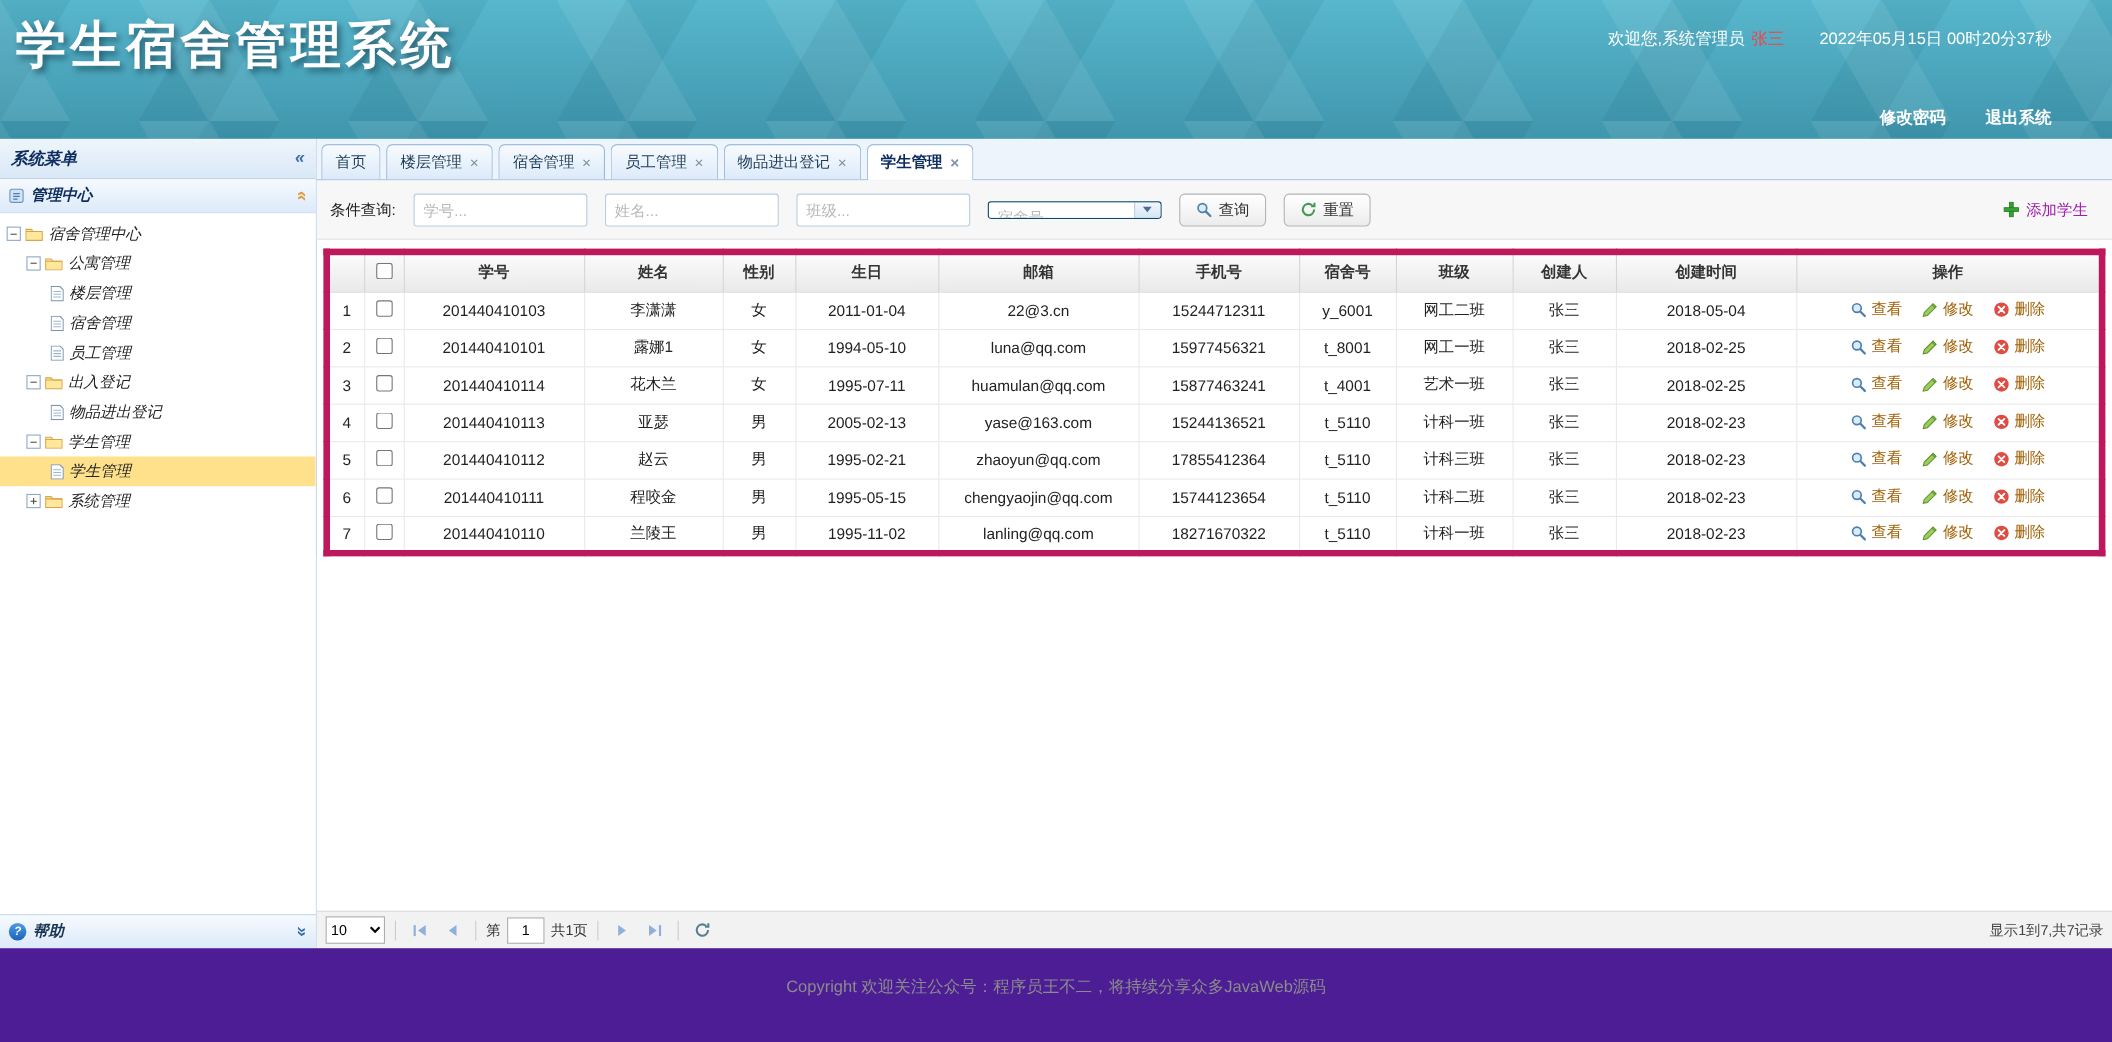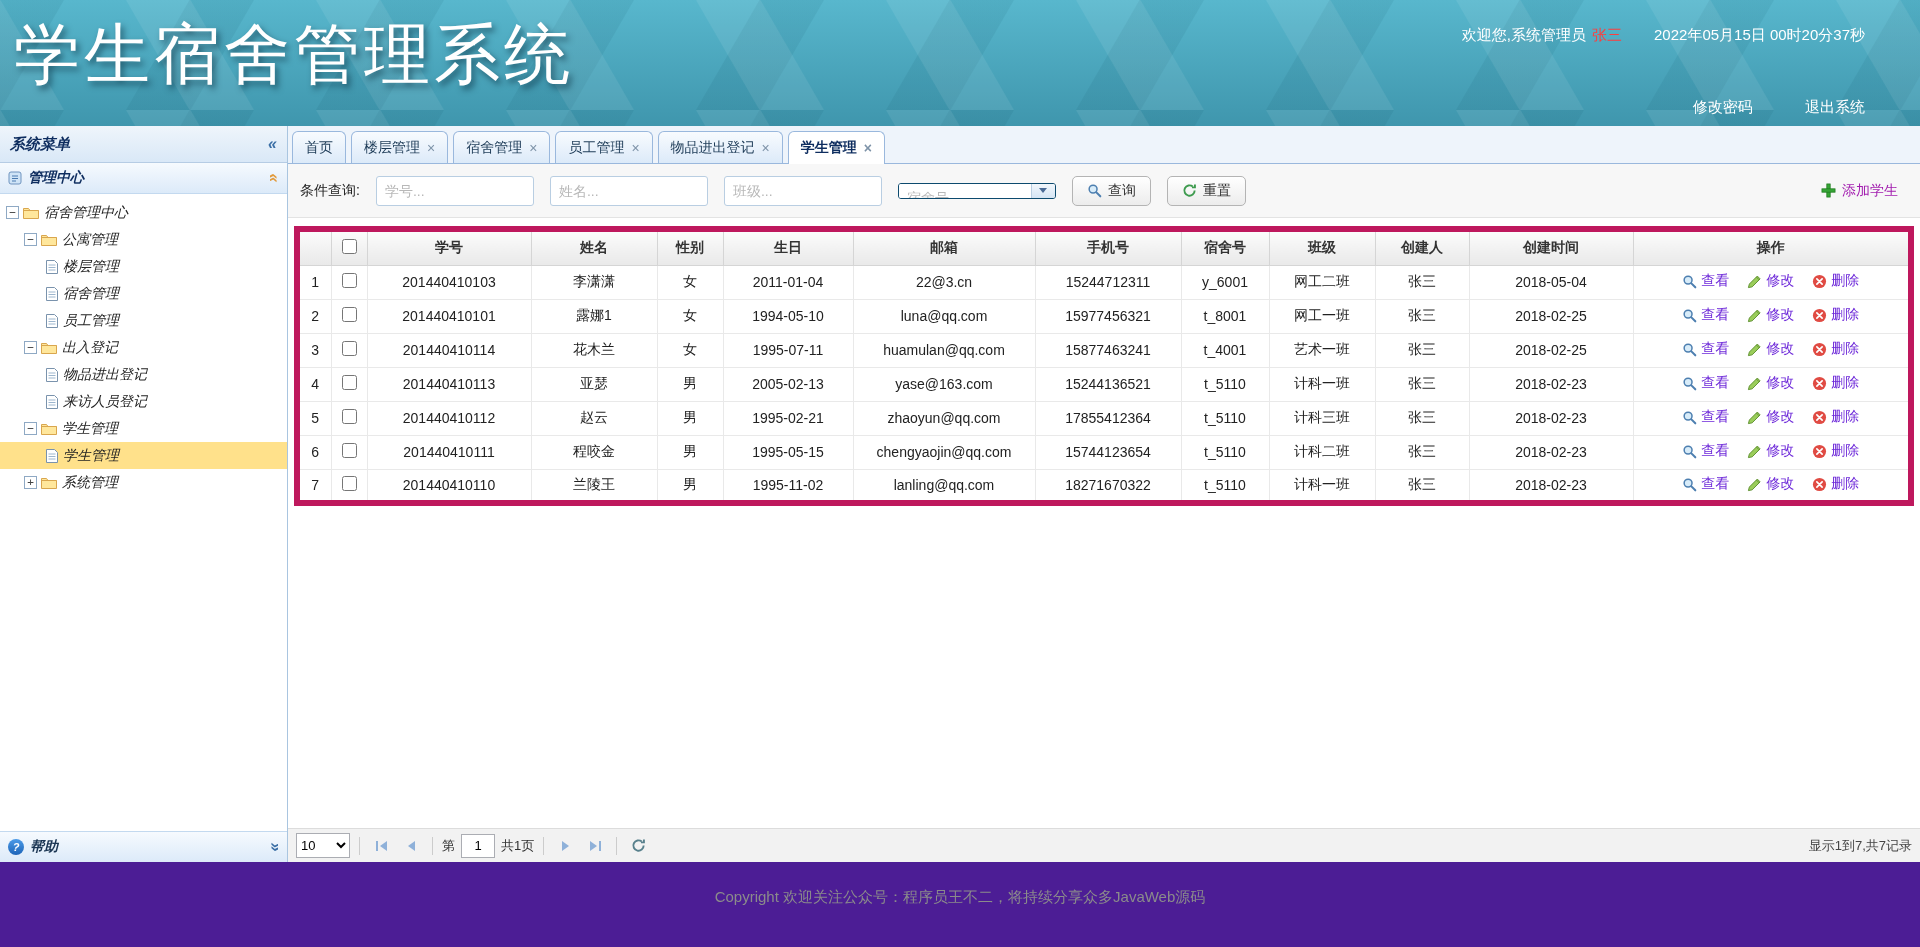--- a/index.html
+++ b/index.html
@@ -9,27 +9,27 @@
 
   
   .header { flex:0 0 126px; position:relative; color:#fff;
     background-color:#4aa6be;
     background-image:
       linear-gradient(60deg, rgba(255,255,255,.08) 25%, transparent 25.5%, transparent 74.5%, rgba(255,255,255,.08) 75%),
       linear-gradient(-60deg, rgba(0,60,80,.08) 25%, transparent 25.5%, transparent 74.5%, rgba(0,60,80,.08) 75%),
       linear-gradient(180deg, #58b7cd, #3f96ad);
     background-size:190px 110px, 190px 110px, 100% 100%;
   }
-  .app-title { position:absolute; left:14px; top:10px; font-size:66px; font-weight:normal;
+  .app-title { position:absolute; left:14px; top:10px; font-size:46px; font-weight:bold;
     letter-spacing:4px; text-shadow:3px 4px 6px rgba(0,30,45,.55); }
   .hdr-top { position:absolute; top:26px; right:55px; font-size:15px; display:flex; align-items:center; }
   .hdr-user { color:#ff3d3d; margin-left:6px; }
   .hdr-date { margin-left:32px; }
   .hdr-links { position:absolute; bottom:9px; right:55px; font-size:15px; }
-  .hdr-links a { color:#fff; text-decoration:none; margin-left:48px; cursor:pointer; }
+  .hdr-links a { color:#fff; text-decoration:none; margin-left:32px; cursor:pointer;font-weight:bold; }
 
   
   .content { flex:1; display:flex; min-height:0; }
 
   
   .sidebar { flex:0 0 288px; display:flex; flex-direction:column; border-right:1px solid #A9C5E0; background:#fff;font-style:italic; }
   .sidebar-top { flex:0 0 37px; background:linear-gradient(#EFF5FB,#D9E8F7); border-bottom:1px solid #B6CCE4;
     display:flex; align-items:center; padding:0 10px; color:#0E2D5F; font-weight:bold; font-size:15px; }
   .acc-header { flex:0 0 31px; display:flex; align-items:center; gap:6px; padding:0 8px;
     background:linear-gradient(#F6FAFE,#DCEAF9); border-bottom:1px solid #C3D9EF;
@@ -84,21 +84,21 @@
     font-size:14px; color:#a21caf; cursor:pointer; }
 
   
   .grid-wrap { margin:8px 6px 0 6px; }
   .grid-wrap table { width:100%; border-collapse:collapse; table-layout:fixed; border:6px solid #be185d; }
   .grid-wrap th { height:36px; background:linear-gradient(#FBFBFB,#E9E9E9); border:1px solid #D5D5D5;
     font-size:14px; font-weight:bold; color:#333; text-align:center; }
   .grid-wrap td { height:34px; border:1px solid #E9E9E9; font-size:14px; color:#222; text-align:center;
     background:#fff; overflow:hidden; white-space:nowrap; }
   .grid-wrap input[type=checkbox] { width:15px; height:15px; cursor:pointer; }
-  .act { display:inline-flex; align-items:center; gap:4px; margin:0 9px; cursor:pointer; color:#6d28d9; }
+  .act { display:inline-flex; align-items:center; gap:4px; margin:0 9px; cursor:pointer; color:#a16207; }
 
   .spacer { flex:1; background:#fff; }
 
   
   .pager { flex:0 0 34px; display:flex; align-items:center; gap:6px; padding:0 8px;
     background:#F2F2F2; border-top:1px solid #DCDCDC; font-size:13px; color:#333; }
   .pg-select { height:25px; min-width:54px; border:1px solid #ABADB3; background:#fff; font-size:13px; font-family:inherit; }
   .pg-sep { width:1px; height:18px; background:#CCC; margin:0 3px; }
   .pg-btn { width:24px; height:24px; display:inline-flex; align-items:center; justify-content:center; gap:2px;
     cursor:pointer; border-radius:3px; }
@@ -206,29 +206,20 @@
             <span class="nlabel">出入登记</span>
           </div>
           <div class="tnode lv2">
             <span class="nic">
               <svg width="12" height="14" viewBox="0 0 12 14">
                 <path d="M0.5 0.5 h8 l3 3 v10 h-11 z" fill="#fff" stroke="#7A93AD"></path>
                 <path d="M2.5 5 h7 M2.5 7.5 h7 M2.5 10 h7" stroke="#9DB6CE"></path>
               </svg>
             </span>
             <span class="nlabel">物品进出登记</span>
-          </div>
-          <div class="tnode lv2">
-            <span class="nic">
-              <svg width="12" height="14" viewBox="0 0 12 14">
-                <path d="M0.5 0.5 h8 l3 3 v10 h-11 z" fill="#fff" stroke="#7A93AD"></path>
-                <path d="M2.5 5 h7 M2.5 7.5 h7 M2.5 10 h7" stroke="#9DB6CE"></path>
-              </svg>
-            </span>
-            <span class="nlabel">来访人员登记</span>
           </div>
           <div class="tnode lv1">
             <span class="tgl">−</span>
             <span class="nic">
               <svg width="16" height="13" viewBox="0 0 16 13">
                 <path d="M0.5 2.5 h5 l1.5 2 h8.5 v8 h-15 z" fill="#FFE79C" stroke="#D9A64E"></path>
                 <path d="M0.5 4.5 h15" stroke="#D9A64E" fill="none"></path>
               </svg>
             </span>
             <span class="nlabel">学生管理</span>

